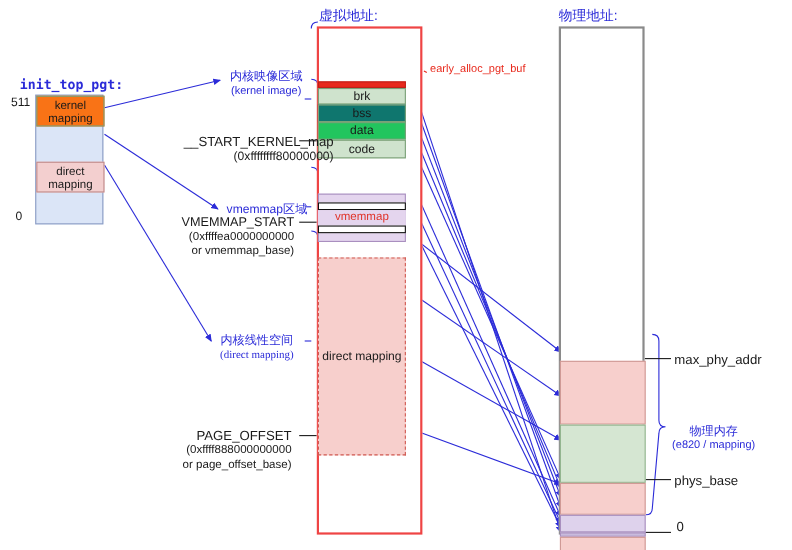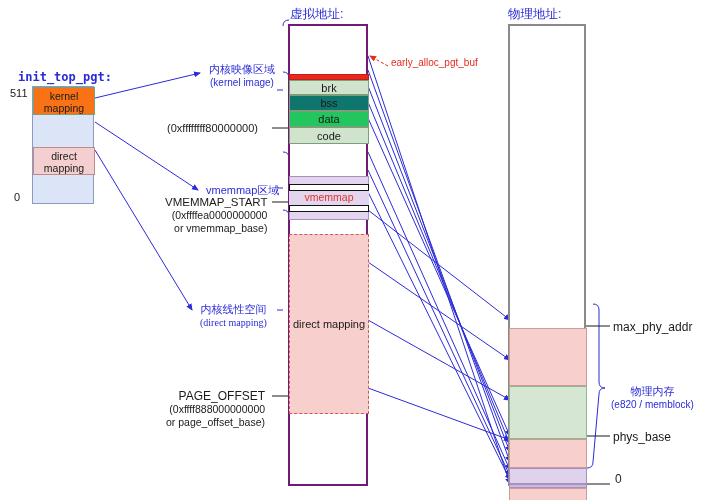--- a/index.html
+++ b/index.html
@@ -33,22 +33,22 @@
   #pgt-direct{top:60px;height:28px;background:#f3cfcf;border:1px solid #c08a8a;}
   #pgt-511{left:10px;top:87px;font-size:11px;}
   #pgt-0{left:14px;top:191px;font-size:11px;}
 
   
   #virt-title{left:290px;top:6px;font-size:12.5px;}
   #phys-title{left:508px;top:6px;font-size:12.5px;}
 
   
   #virt-col{
-    position:absolute;left:288px;top:24px;width:80px;height:462px;
-    background:#ffffff;border:2px solid #701a75;box-sizing:border-box;
+    position:absolute;left:288px;top:24px;width:96px;height:462px;
+    background:#ffffff;border:2px solid #ef4444;box-sizing:border-box;
   }
   .vblk{position:absolute;left:-1px;width:80px;box-sizing:border-box;
         font-size:11px;color:#1a1a1a;text-align:center;}
   #v-brk-bar{top:48px;height:6px;background:#e8291c;border:1px solid #c02018;}
   #v-brk{top:54px;height:15px;background:#cfe3cd;border:1px solid #7ba077;line-height:14px;}
   #v-bss{top:69px;height:16px;background:#0f766e;border:1px solid #7ba077;line-height:15px;}
   #v-data{top:85px;height:16px;background:#22c55e;border:1px solid #7ba077;line-height:15px;}
   #v-code{top:101px;height:17px;background:#cfe3cd;border:1px solid #7ba077;line-height:16px;}
 
   #v-vm-outer{top:150px;height:44px;background:#e4d5ee;border:1px solid #a98fbf;}
@@ -201,20 +201,21 @@
     <div class="pblk" id="p-e"></div>
     <div class="pblk" id="p-f"></div>
   </div>
 
   <div class="lbl blue" id="an-kimg">
     <div>内核映像区域</div>
     <div class="sub">(kernel image)</div>
   </div>
 
   <div class="lbl" id="an-startk">
+    <div>__START_KERNEL_map</div>
     <div class="sub">(0xffffffff80000000)</div>
   </div>
 
   <div class="lbl blue" id="an-vmzone">vmemmap区域</div>
 
   <div class="lbl" id="an-vmstart">
     <div>VMEMMAP_START</div>
     <div class="sub">(0xffffea0000000000</div>
     <div class="sub">or vmemmap_base)</div>
   </div>
@@ -231,16 +232,16 @@
   </div>
 
   <div class="lbl" id="an-early">early_alloc_pgt_buf</div>
 
   <div class="lbl" id="an-maxphy">max_phy_addr</div>
   <div class="lbl" id="an-physbase">phys_base</div>
   <div class="lbl" id="an-phys0">0</div>
 
   <div class="lbl blue" id="an-physmem">
     <div>物理内存</div>
-    <div class="sub">(e820 / memblock)</div>
+    <div class="sub">(e820 / mapping)</div>
   </div>
 
 </div>
 
 </body></html>

